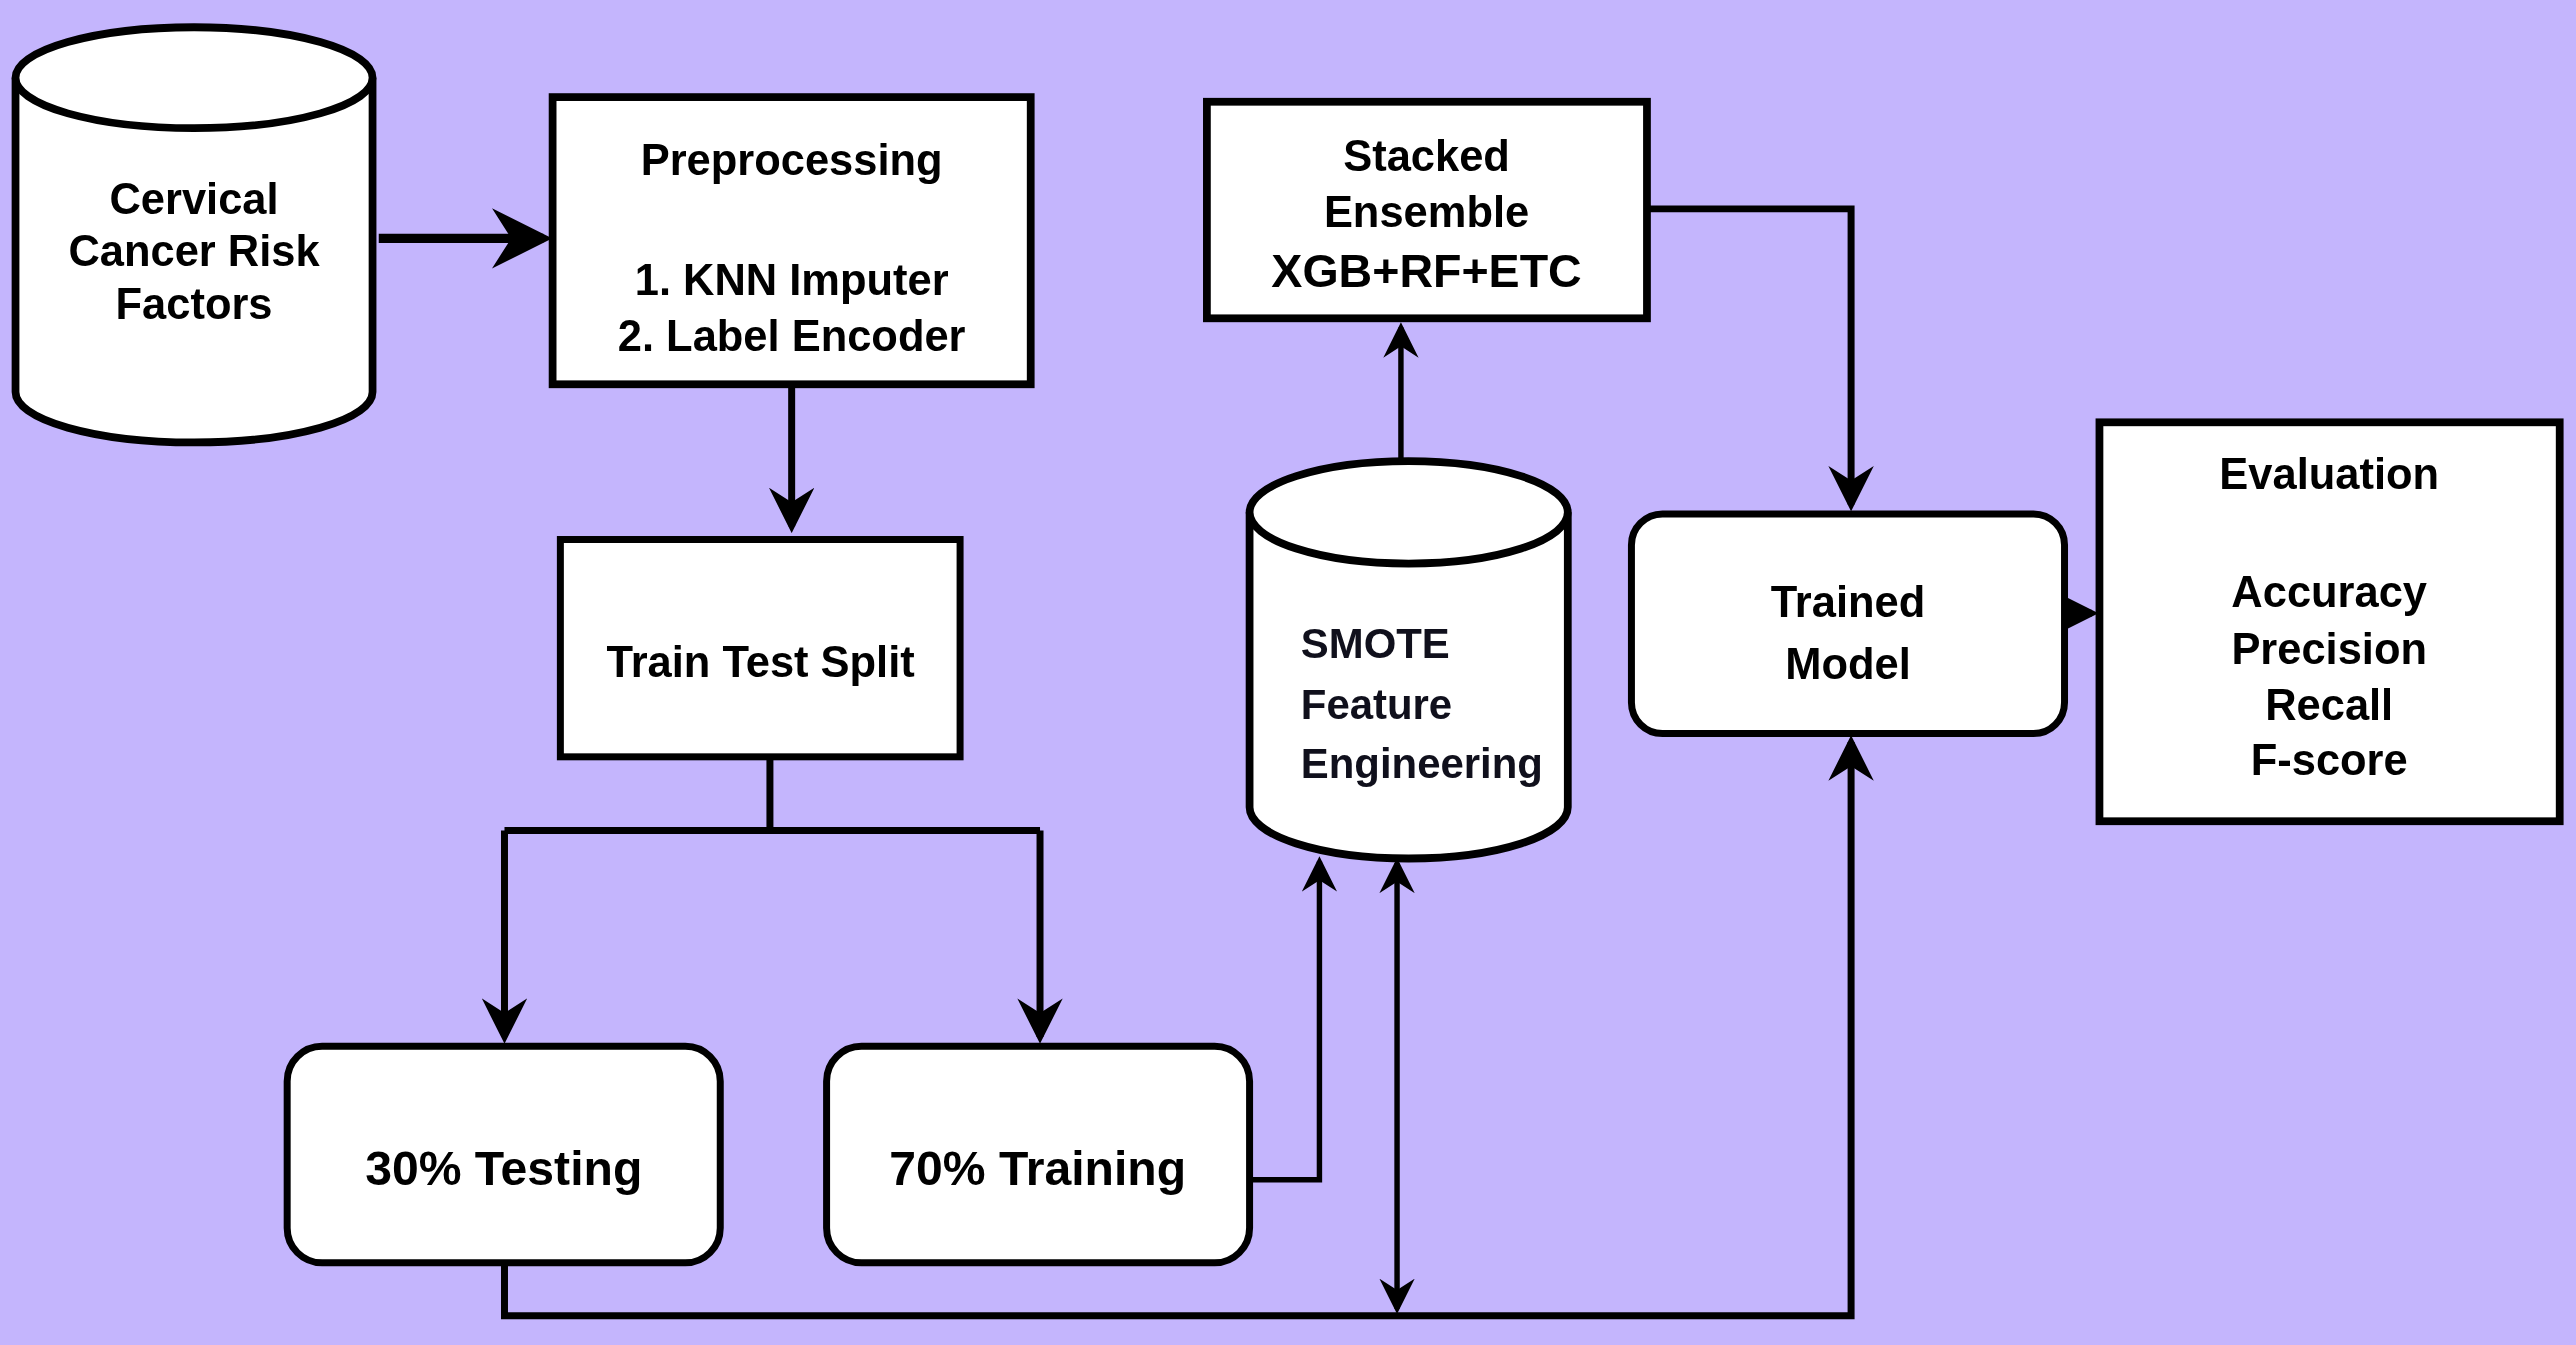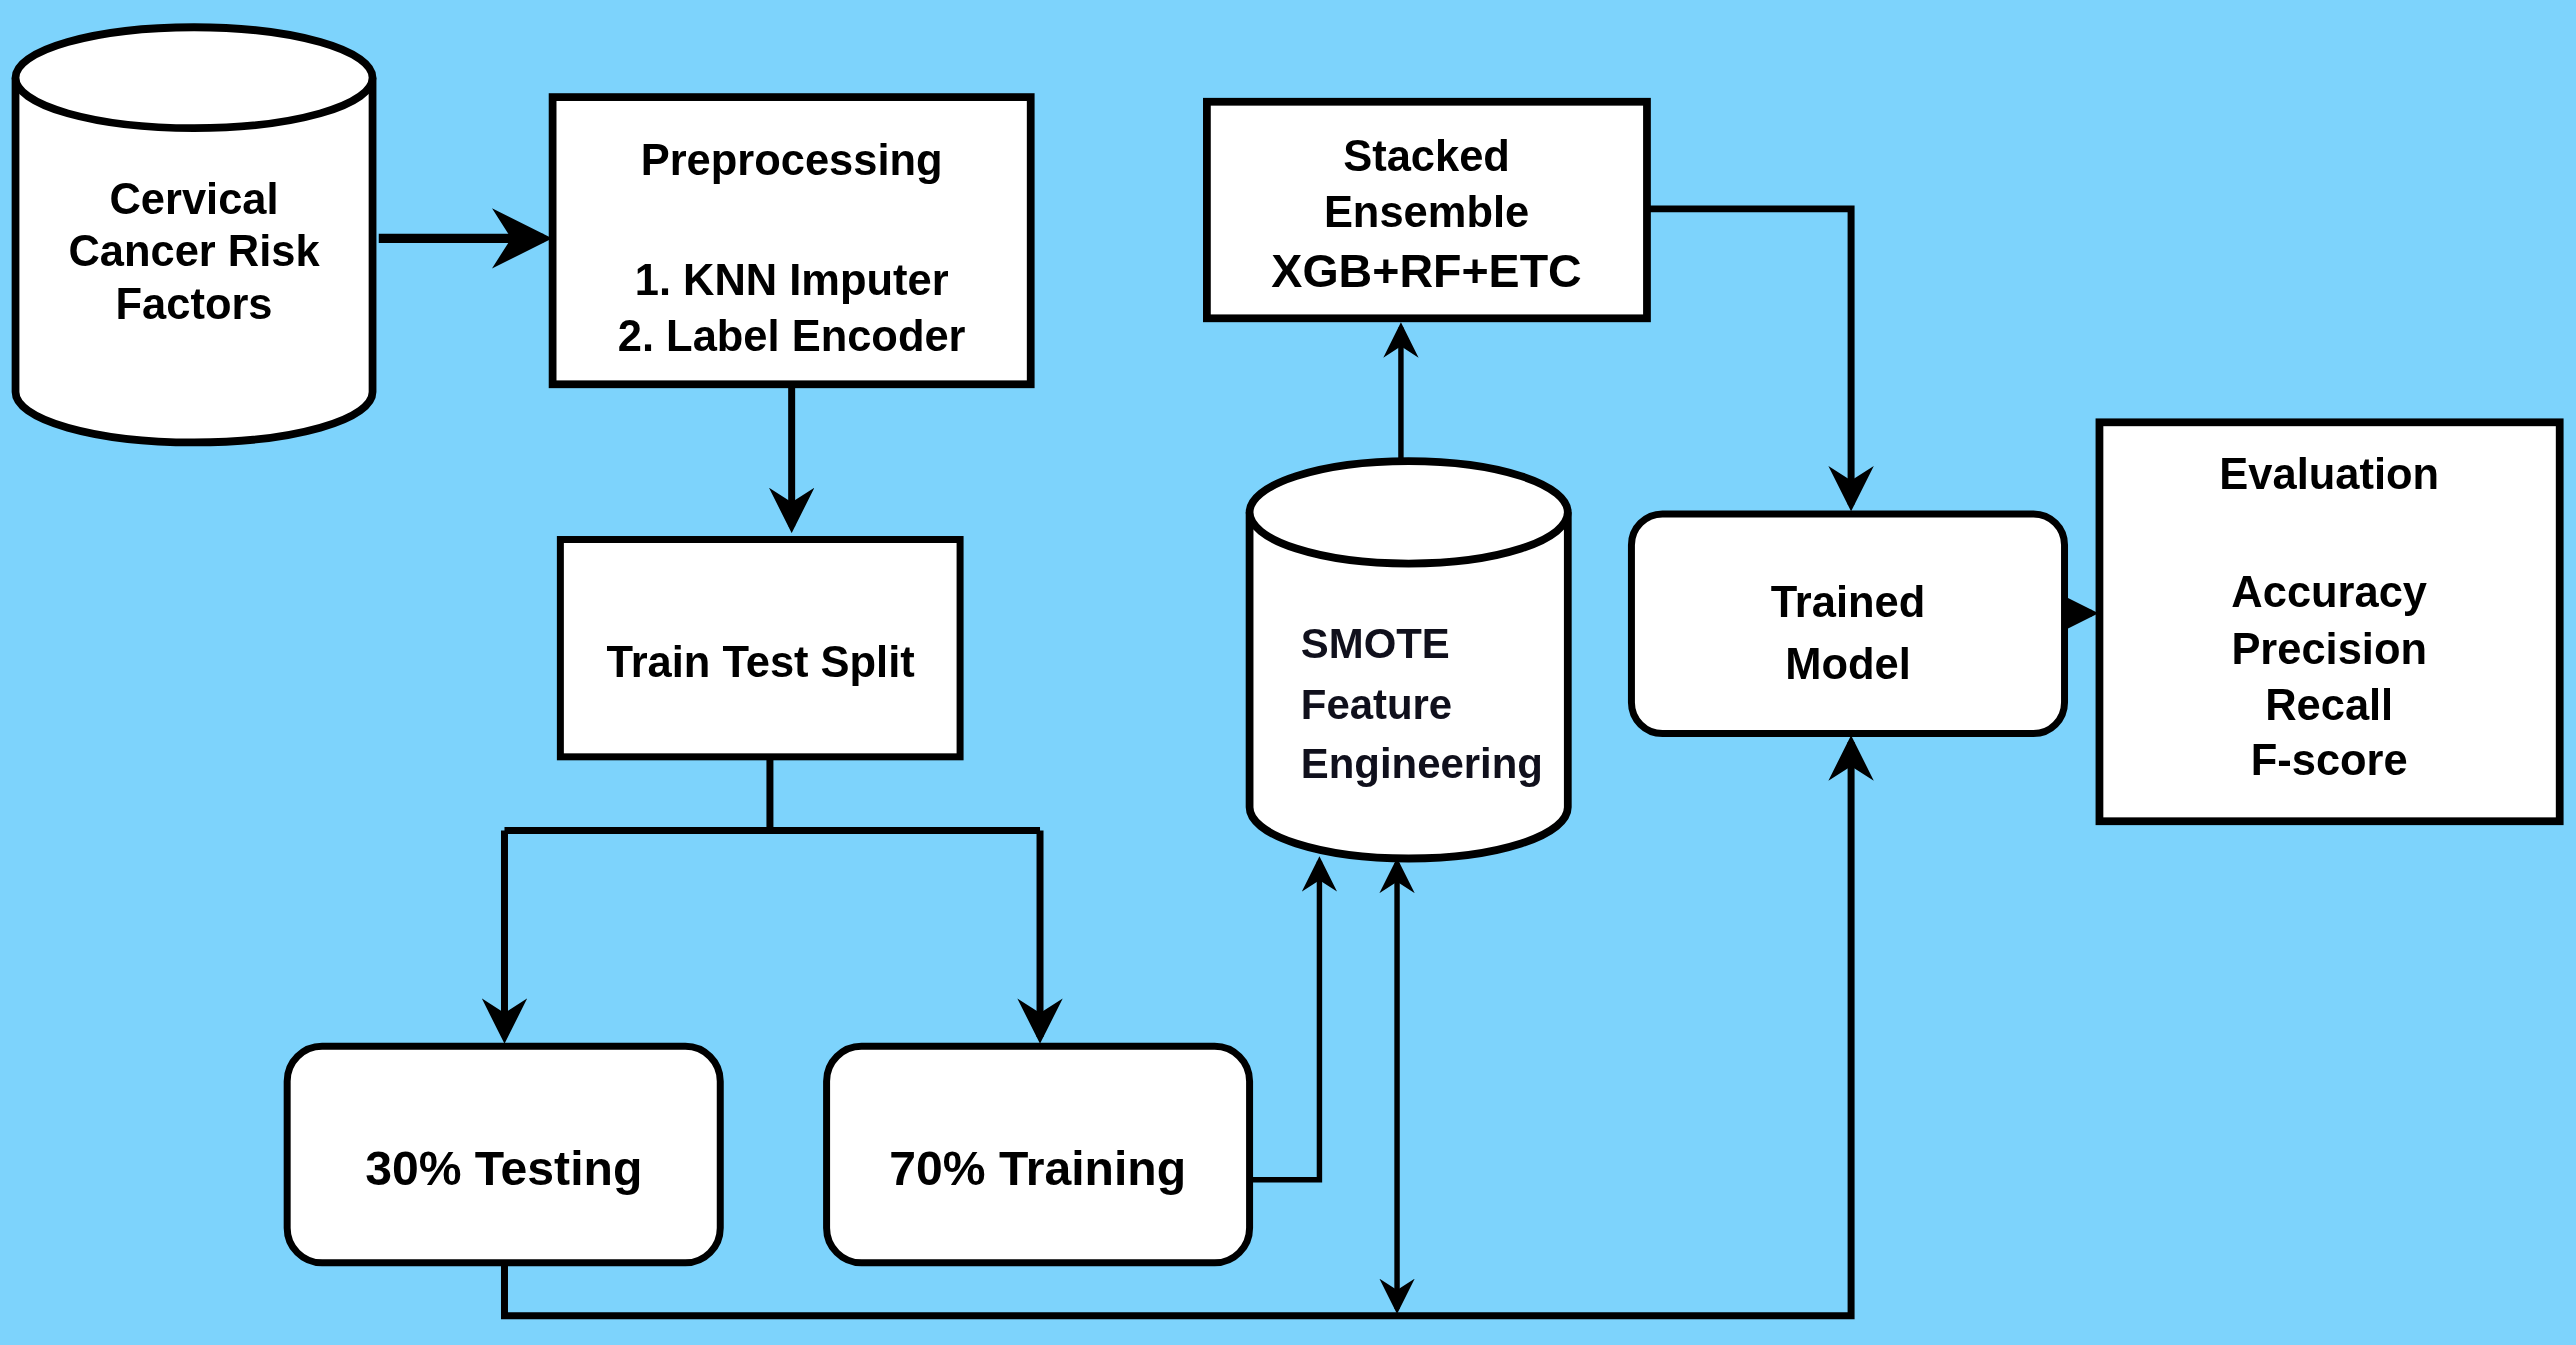--- a/index.html
+++ b/index.html
@@ -4,21 +4,21 @@
 <style>
   html, body {
     margin: 0;
     padding: 0;
     background: #ffffff;
   }
   .stage {
     position: relative;
     width: 2576px;
     height: 1346px;
-    background: #7dd3fc;
+    background: #c4b5fd;
     font-family: "Liberation Sans", "DejaVu Sans", sans-serif;
   }
   svg { display: block; }
 
   .shape {
     fill: #ffffff;
     stroke: #000000;
   }
   .sw10 { stroke-width: 10; }
   .sw9  { stroke-width: 9; }

